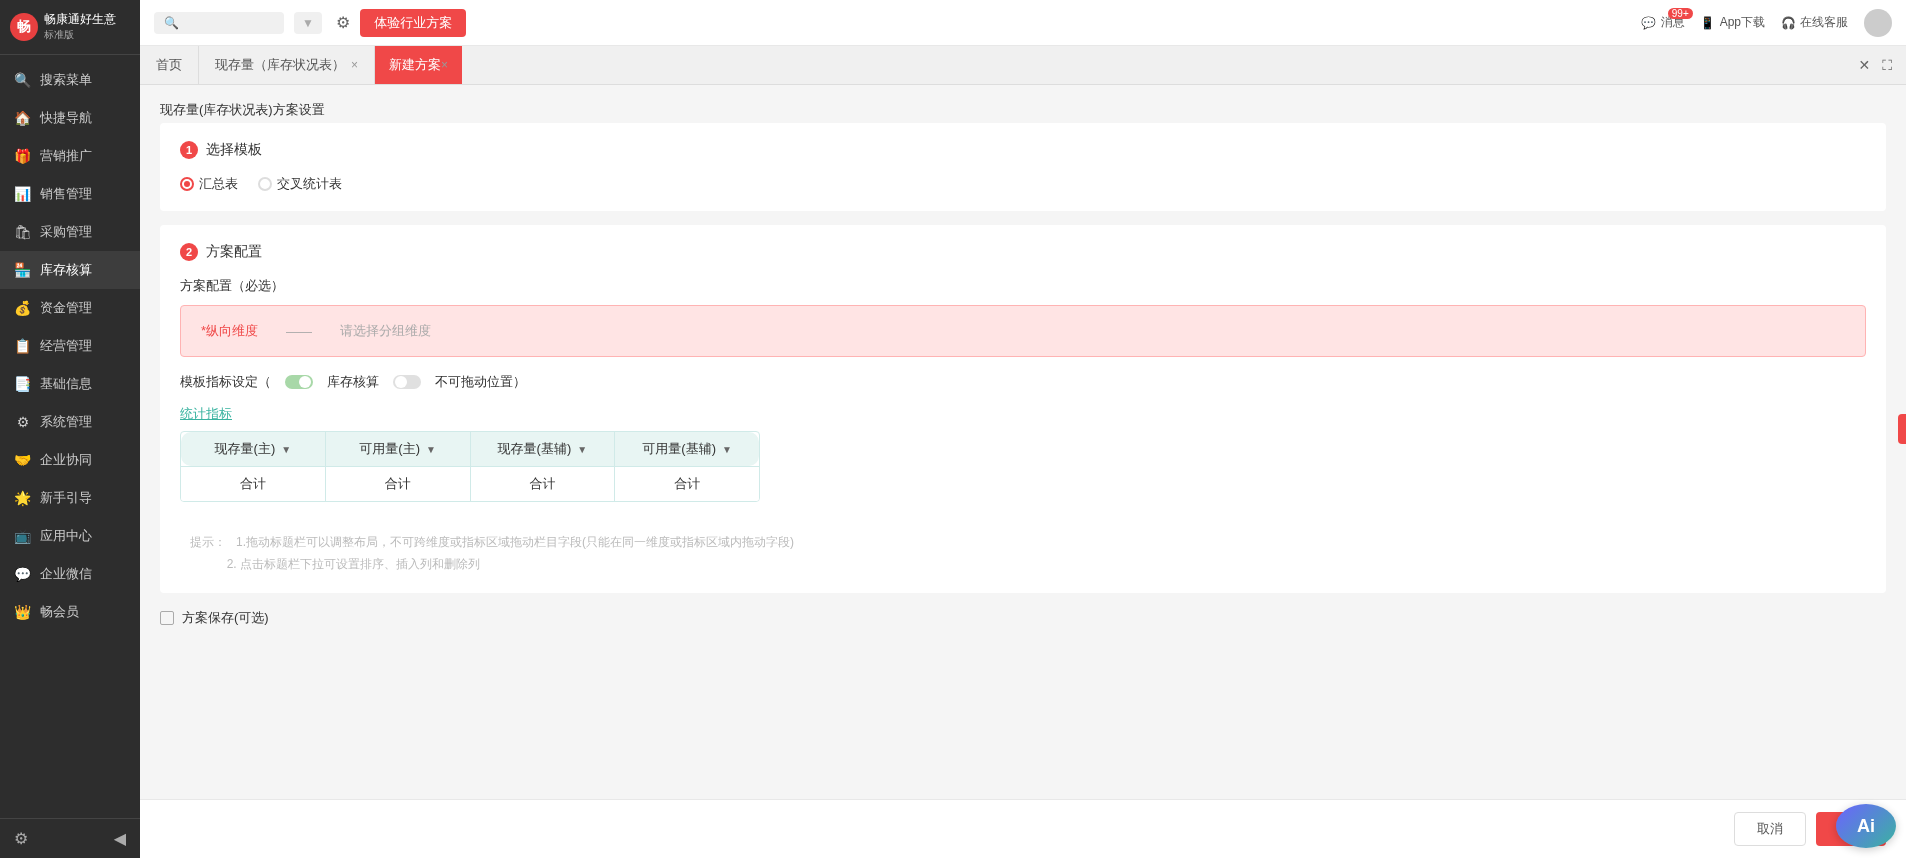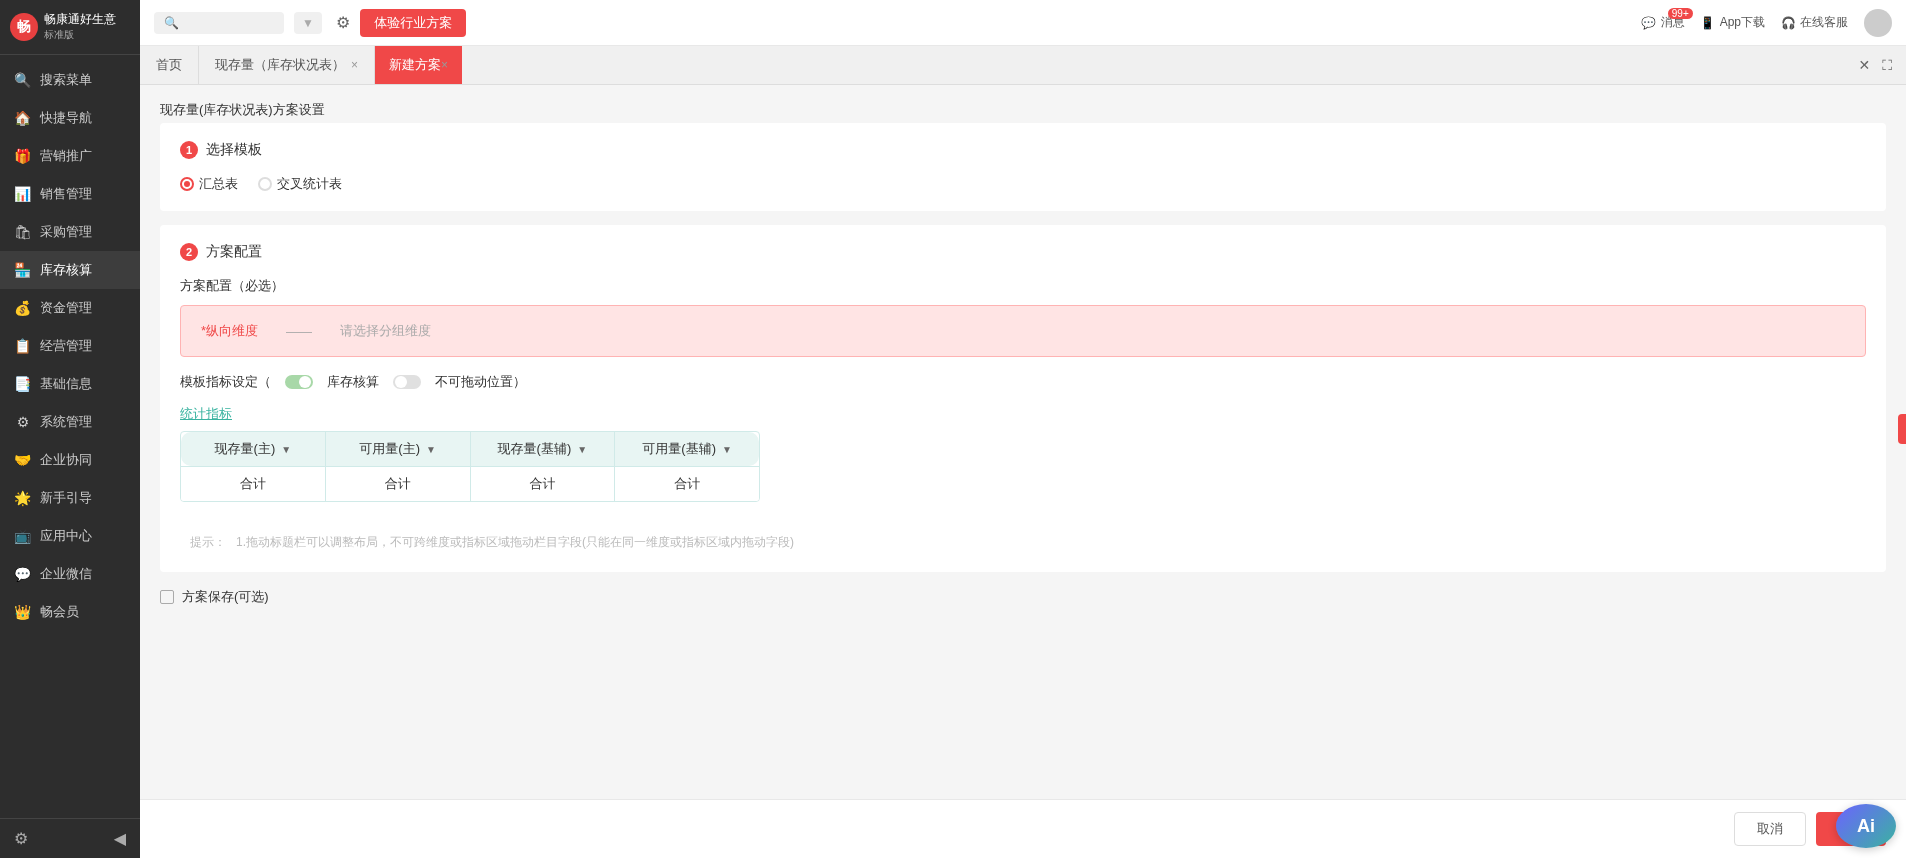--- a/index.html
+++ b/index.html
@@ -466,20 +466,24 @@
             <div class="stats-body-cell">合计</div>
           </div>
         </div>
       </div>
 
       <div class="hints">
         <div class="hint-item">
           <span>提示：&nbsp;&nbsp;</span>
           <span>1.拖动标题栏可以调整布局，不可跨维度或指标区域拖动栏目字段(只能在同一维度或指标区域内拖动字段)</span>
         </div>
+        <div class="hint-item">
+          &nbsp;&nbsp;&nbsp;&nbsp;&nbsp;&nbsp;&nbsp;&nbsp;&nbsp;&nbsp;
+          <span>2. 点击标题栏下拉可设置排序、插入列和删除列</span>
+        </div>
       </div>
     </div>
 
     <div class="save-option">
       <div class="save-checkbox"></div>
       <span>方案保存(可选)</span>
     </div>
   </div>
 
   <div class="footer">

